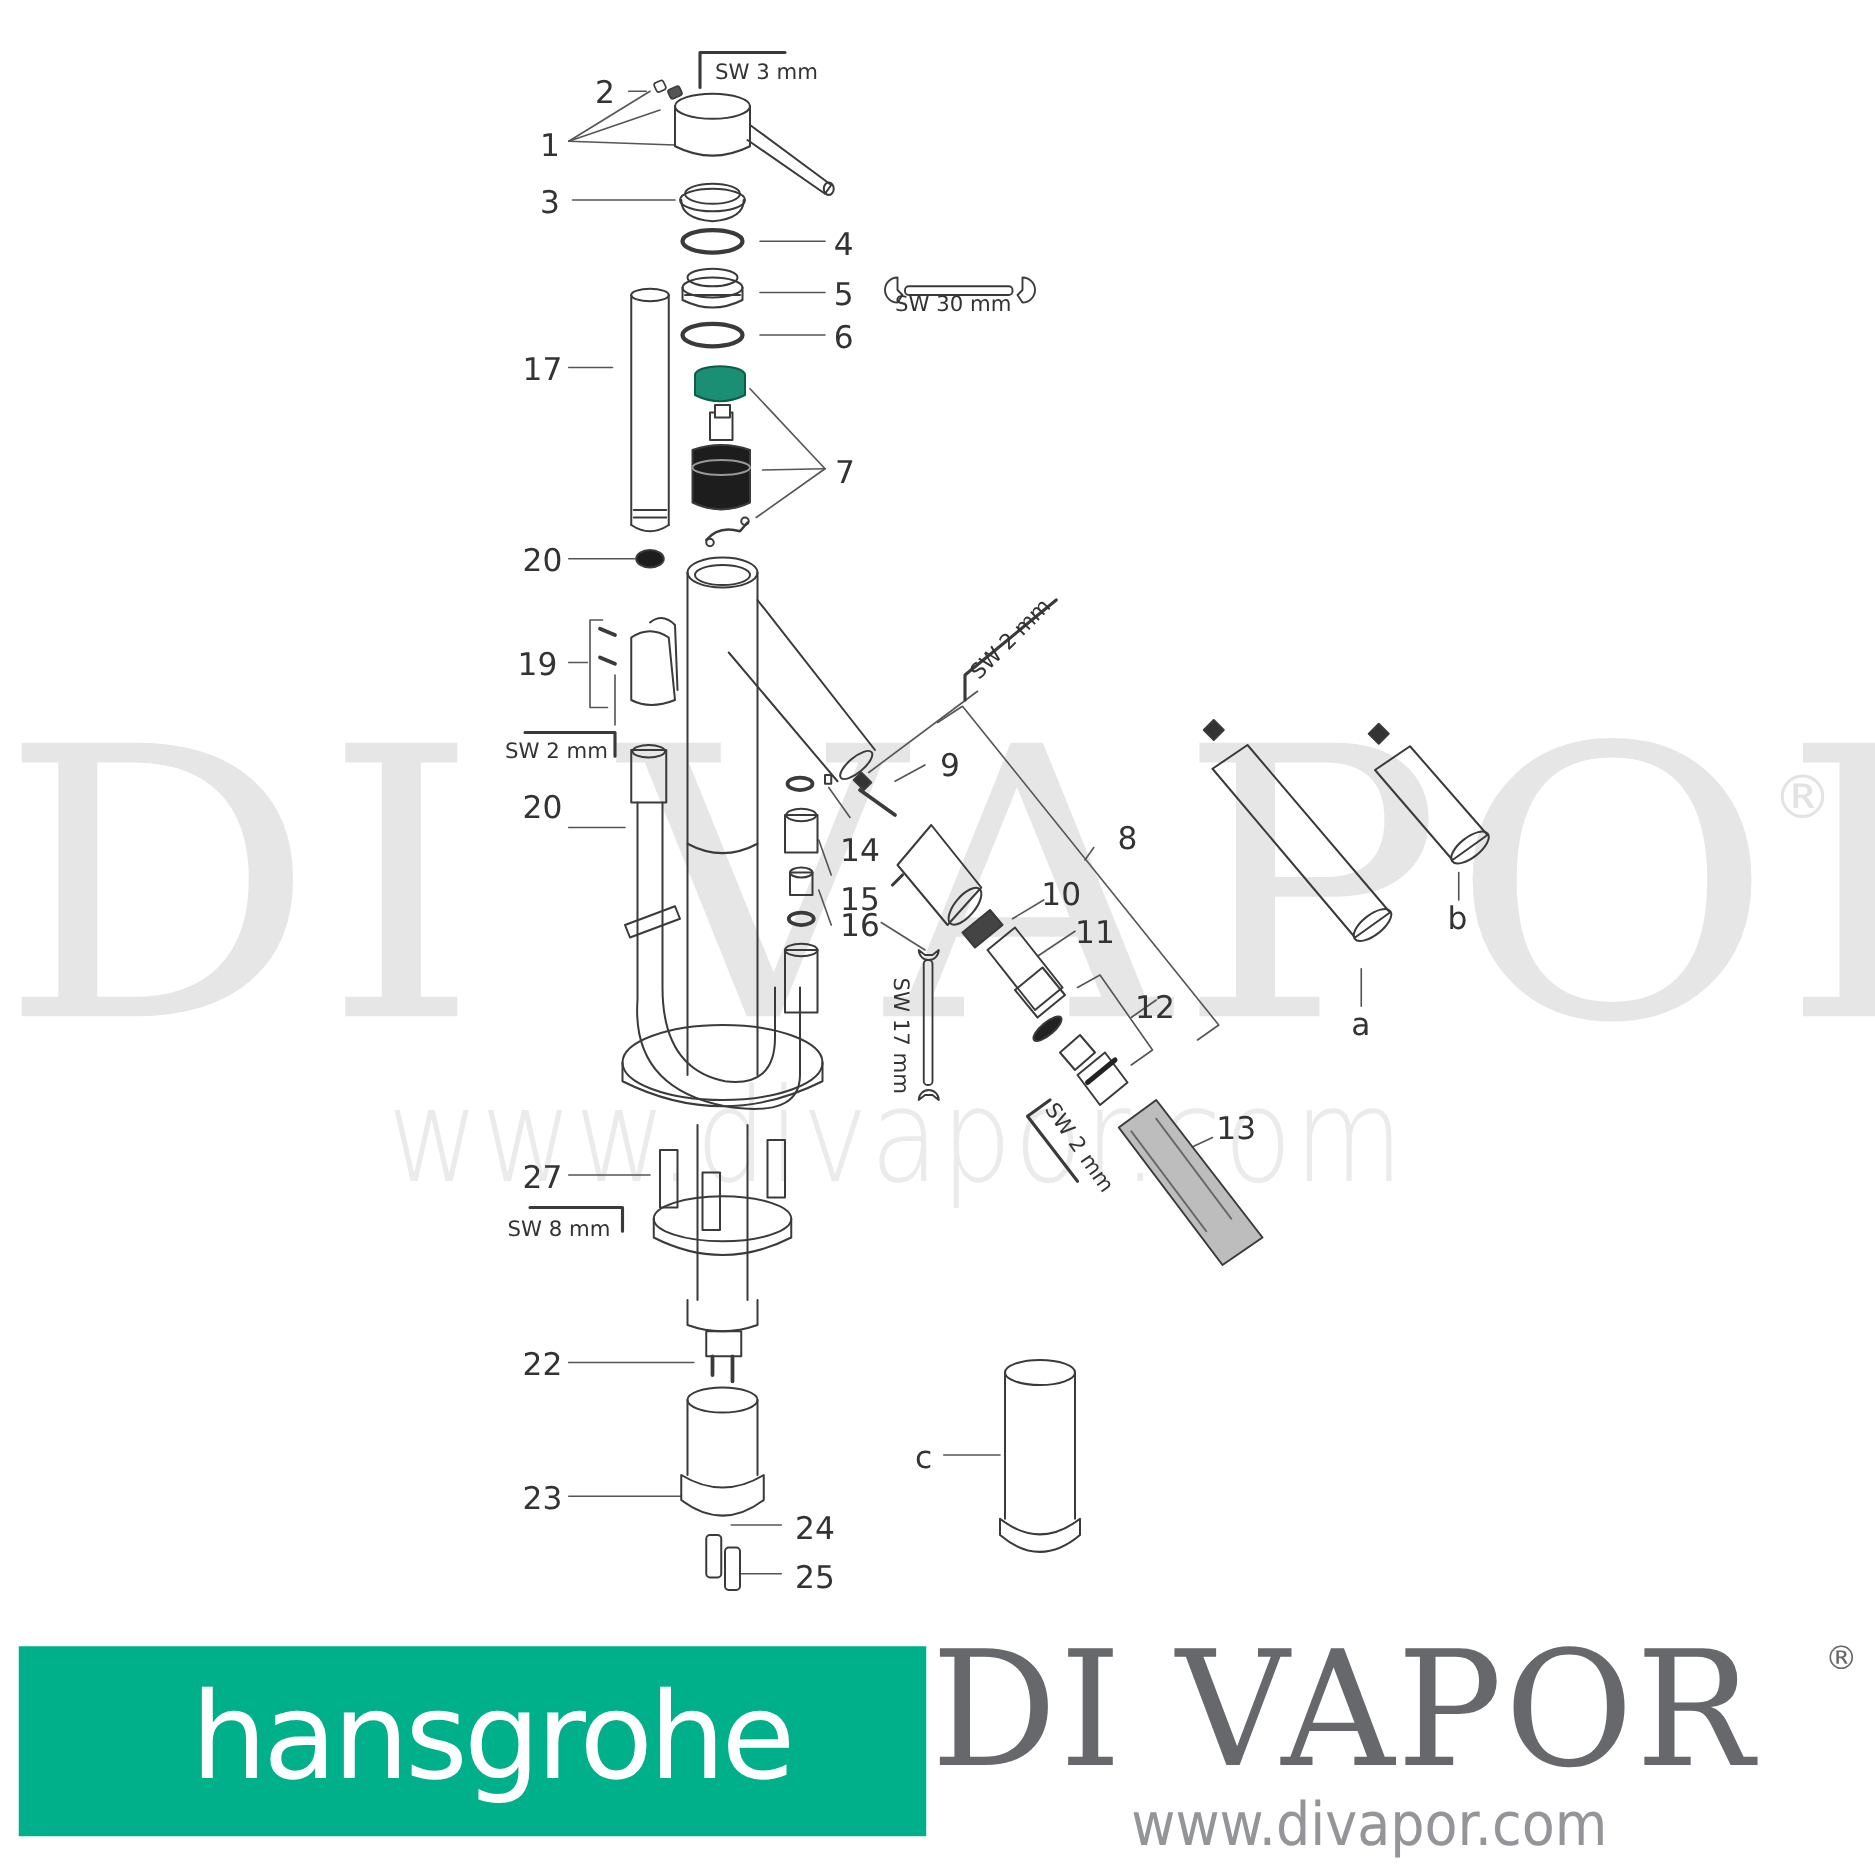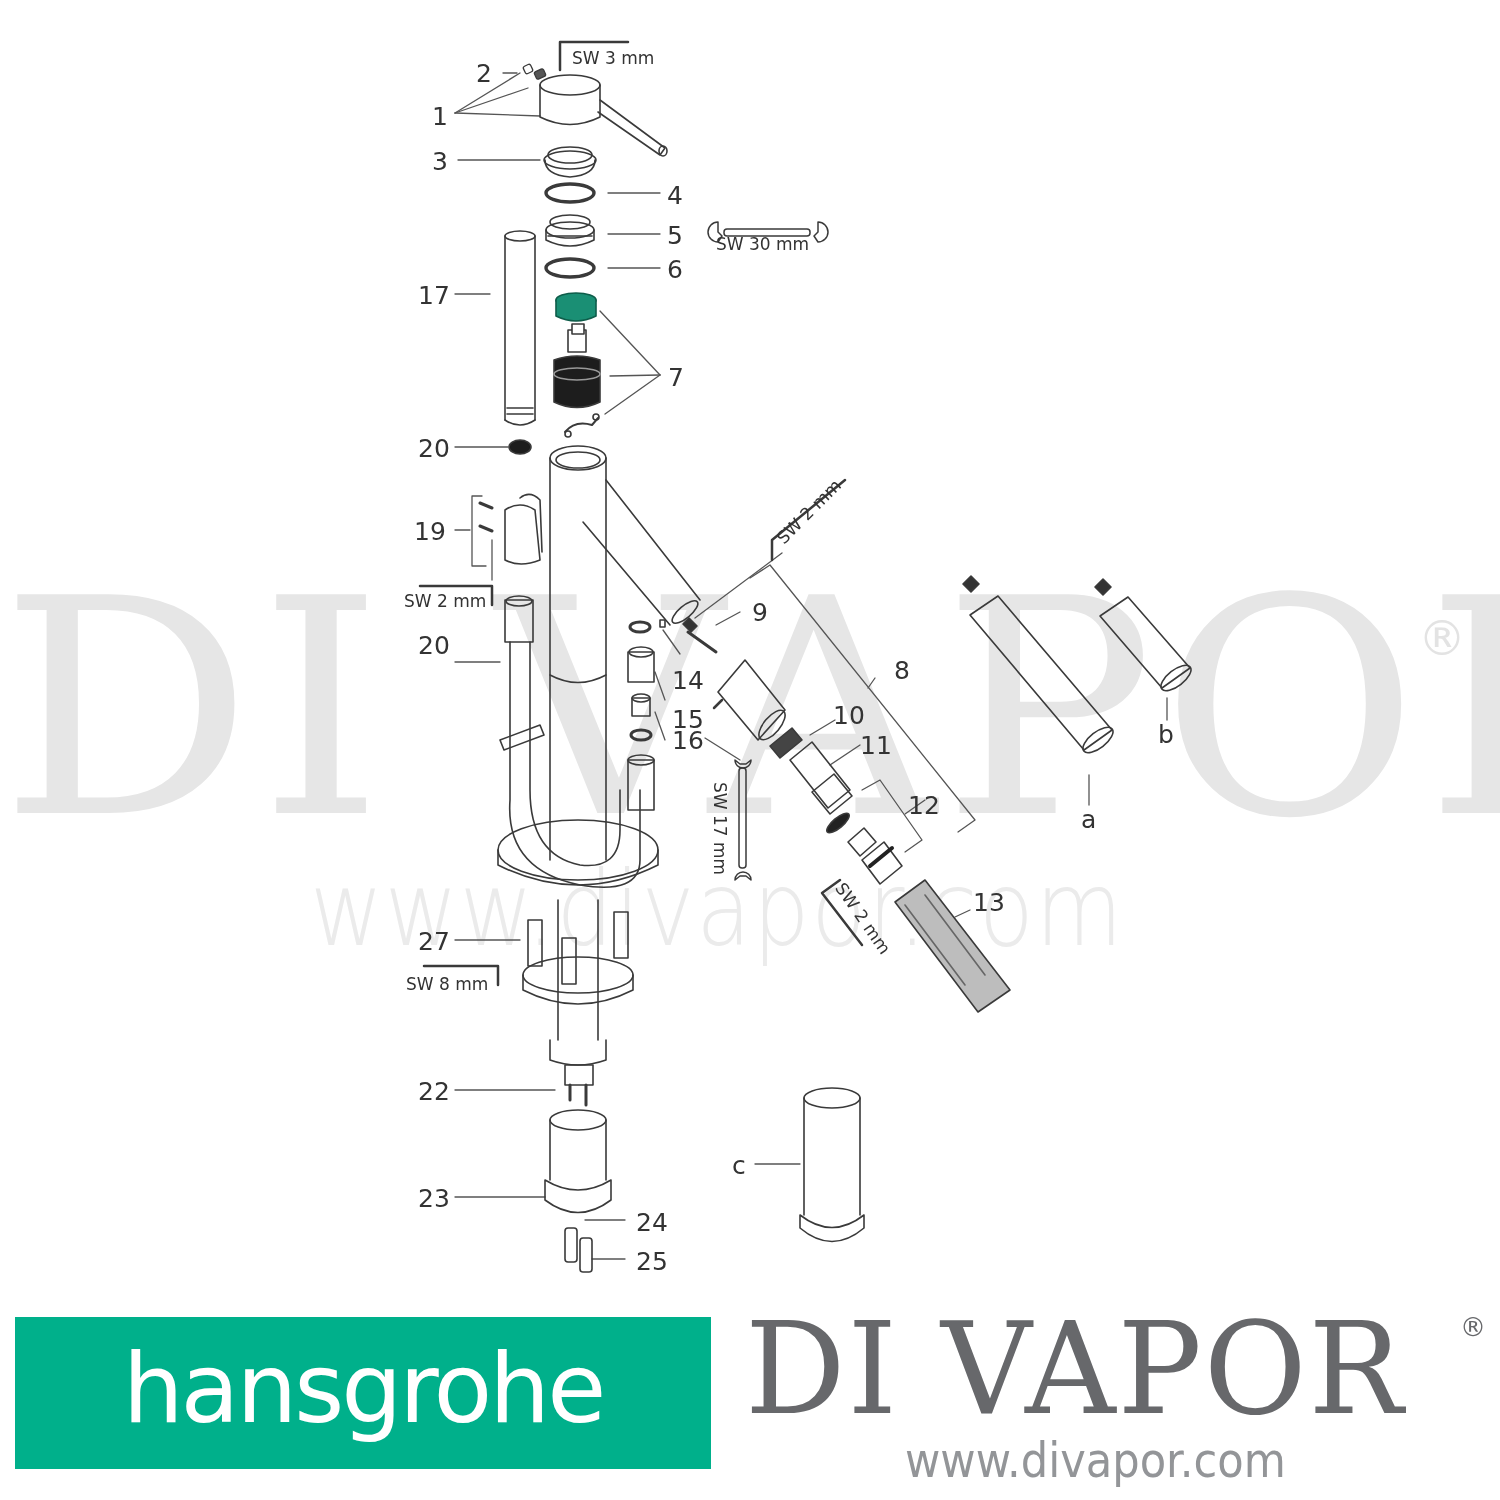--- a/index.html
+++ b/index.html
@@ -7,21 +7,21 @@
     .wm-big { position: absolute; left: 0; top: 565px; width: 1500px; height: 290px; font-family: "DejaVu Serif", "Liberation Serif", serif; font-size: 300px; color: #e6e6e6; letter-spacing: 6px; line-height: 290px; white-space: nowrap; z-index: 0; }
     .wm-big .wm-text { position: absolute; left: 0; top: 0; transform: scaleX(1.05); transform-origin: left top; }
     .wm-reg { position: absolute; left: 1418px; top: 610px; font-size: 48px; color: #e3e3e3; font-family: "DejaVu Sans", sans-serif; z-index: 0; }
     .wm-url { position: absolute; left: 310px; top: 848px; font-family: "DejaVu Sans", sans-serif; font-weight: 200; font-size: 104px; color: #ebebeb; letter-spacing: 2px; z-index: 0; transform: scaleX(0.86); transform-origin: left top; }
     svg.diagram { position: absolute; left: 0; top: 0; z-index: 1; }
     .lbl { position: absolute; z-index: 2; font-family: "DejaVu Sans", sans-serif; font-size: 25px; color: #333333; line-height: 1; }
     .tool { position: absolute; z-index: 2; font-family: "DejaVu Sans", sans-serif; font-size: 17px; color: #333333; white-space: nowrap; line-height: 1; }
     .rot-45 { transform: rotate(-45deg); transform-origin: left bottom; }
     .rot90 { transform: rotate(90deg); transform-origin: left top; }
     .rot55 { transform: rotate(55deg); transform-origin: left top; }
-    .brand-box { position: absolute; left: 15px; top: 1317px; width: 696px; height: 152px; background: #00b08b; z-index: 2; display: flex; align-items: center; justify-content: center; }
+    .brand-box { position: absolute; left: 15px; top: 1317px; width: 696px; height: 152px; background: #00b08b; z-index: 2; display: flex; align-items: center; justify-content: center; padding-left: 30px; }
     .brand-text { color: #ffffff; font-family: "DejaVu Sans", sans-serif; font-size: 96px; letter-spacing: -3px; margin-top: -8px; }
     .dv-logo { position: absolute; left: 745px; top: 1305px; z-index: 2; font-family: "DejaVu Serif", "Liberation Serif", serif; font-size: 128px; color: #67686b; letter-spacing: 2px; line-height: 1; transform: scaleX(0.98); transform-origin: left top; white-space: nowrap; }
     .dv-reg { position: absolute; left: 1460px; top: 1312px; z-index: 2; font-size: 26px; color: #67686b; font-family: "DejaVu Sans", sans-serif; }
     .dv-url { position: absolute; left: 905px; top: 1432px; z-index: 2; font-family: "DejaVu Sans", sans-serif; font-size: 48px; color: #939598; letter-spacing: 0px; transform: scaleX(0.9); transform-origin: left top; white-space: nowrap; }
   </style>
 </head>
 <body>
 
 <div class="wm-big">
   <span class="wm-text">DI VAPOR</span>

